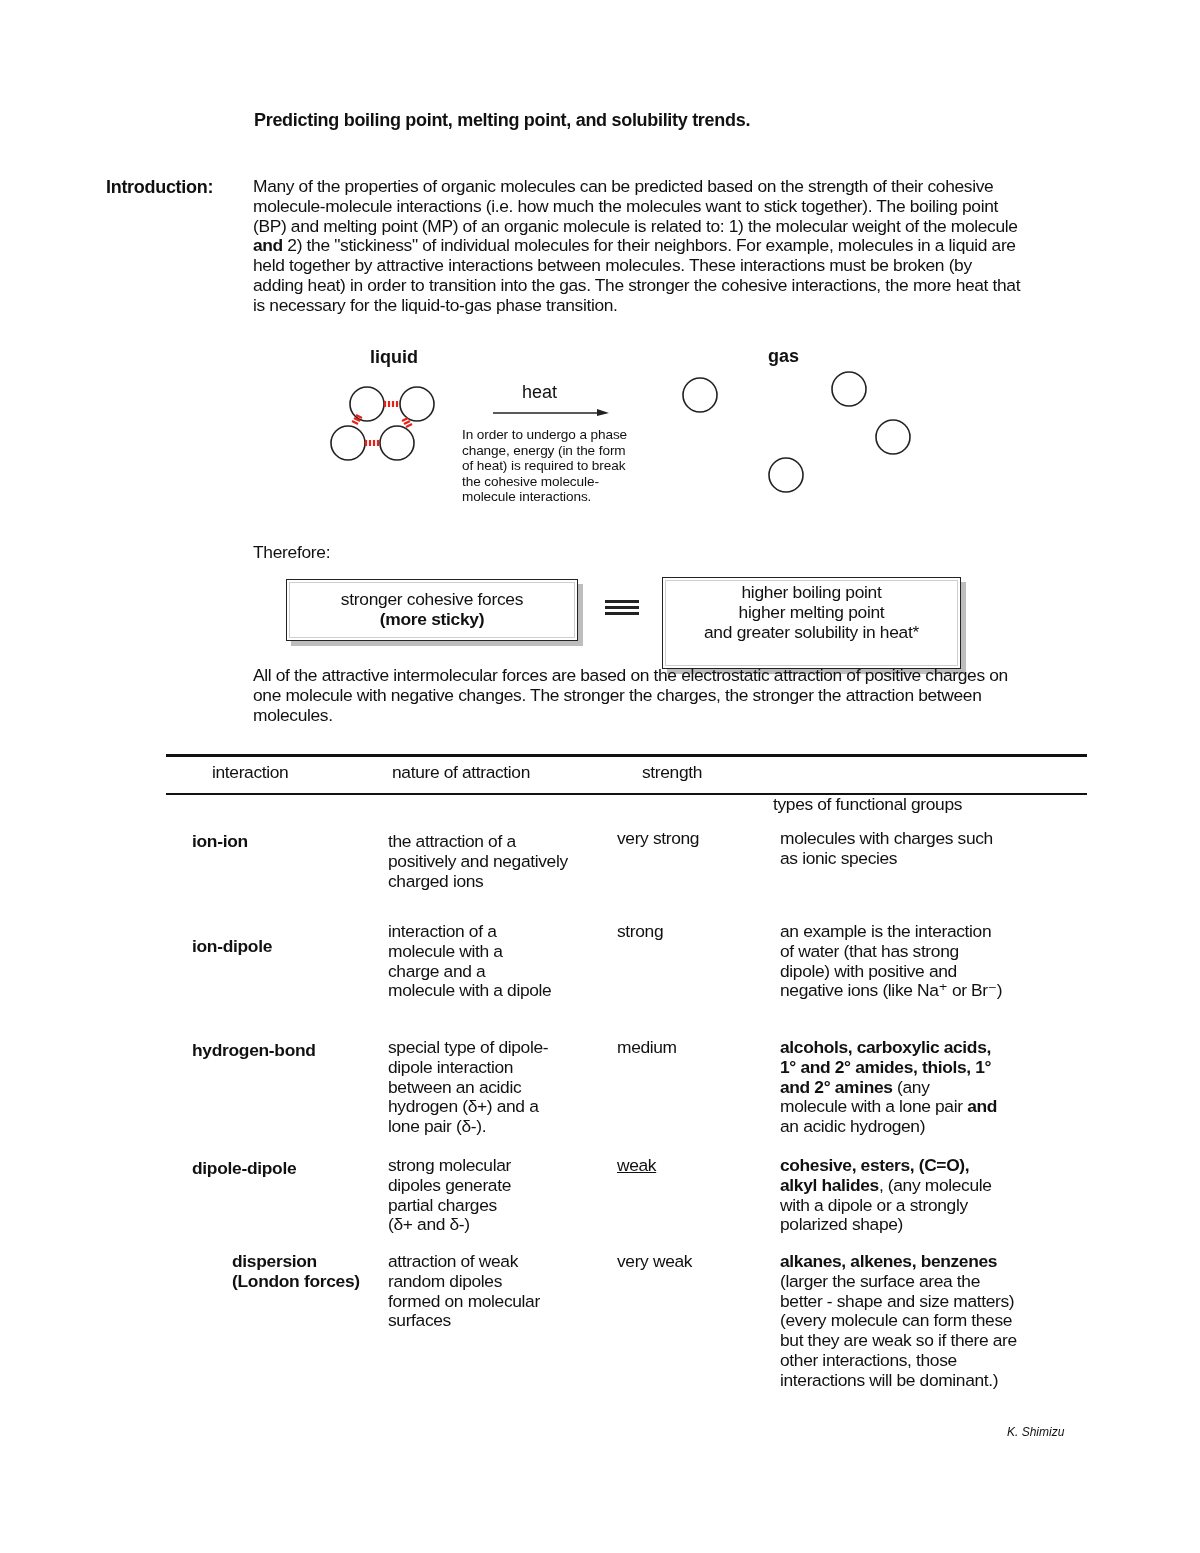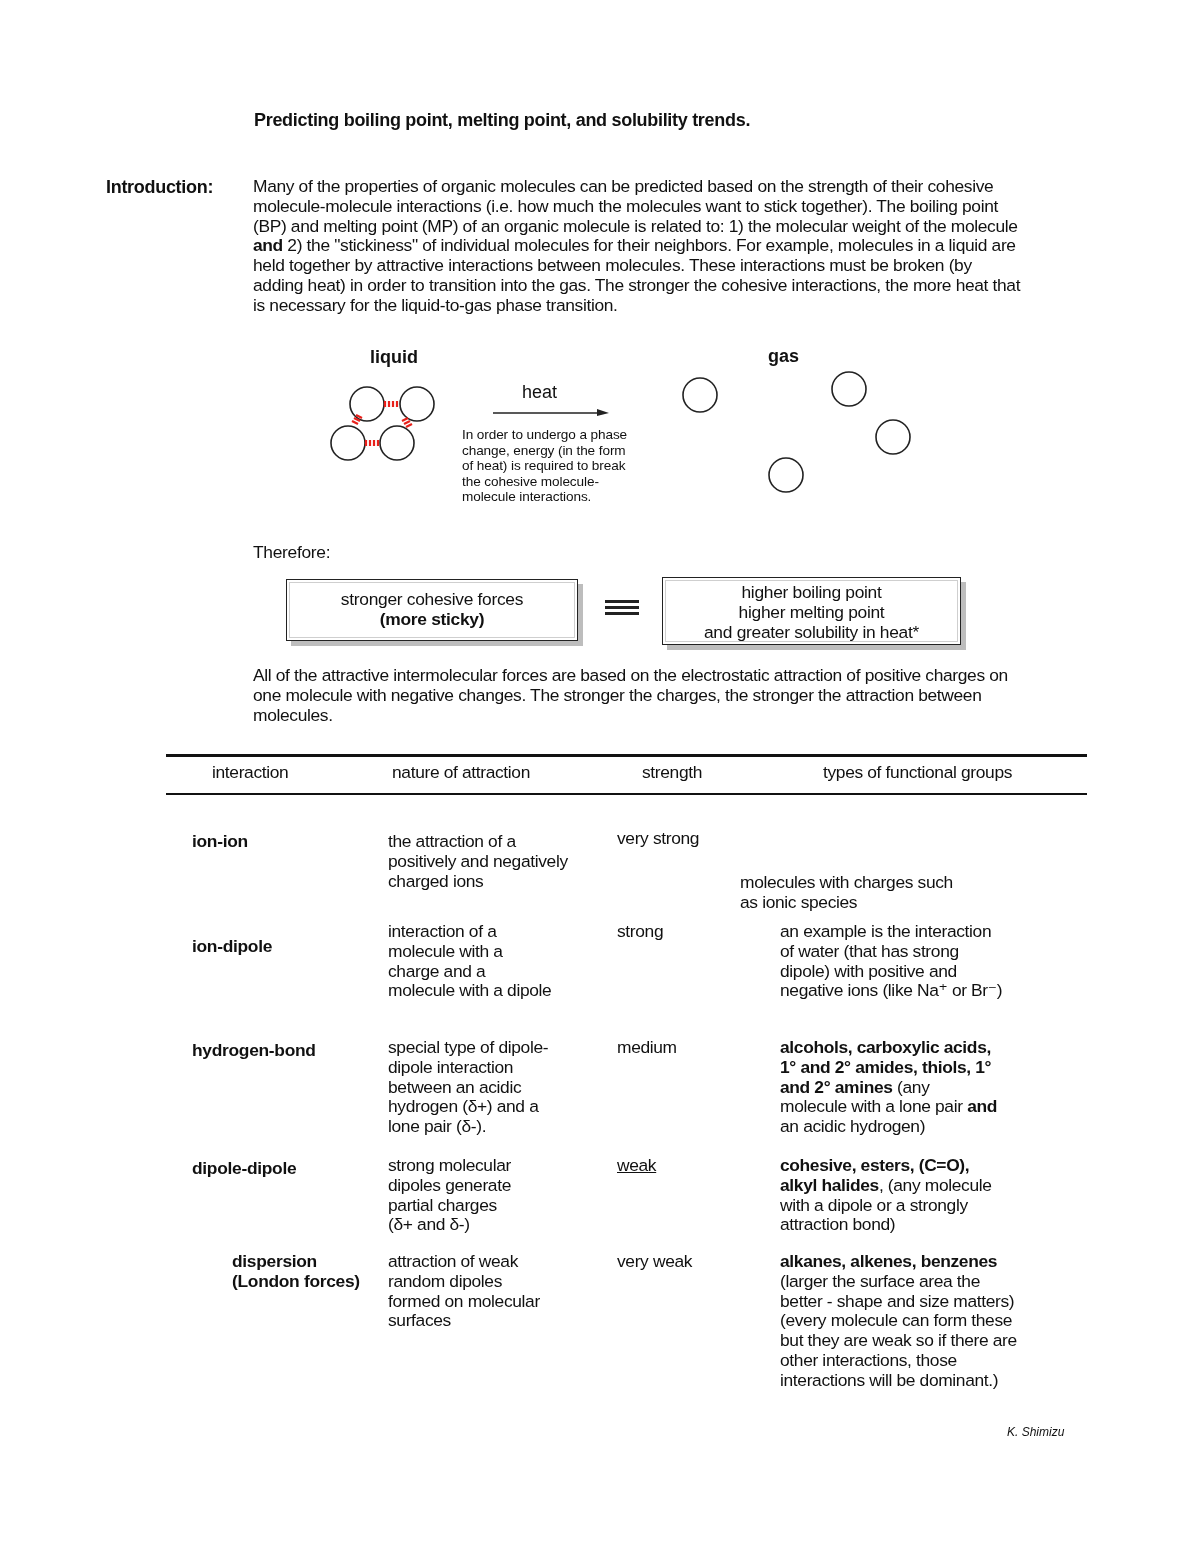--- a/index.html
+++ b/index.html
@@ -19,21 +19,21 @@
   .box {
     position: absolute; background: #fff; border: 1.5px solid #222;
     box-shadow: 5px 5px 0 #bdbdbd; text-align: center; font-size: 17.4px; line-height: 20px;
     letter-spacing: -0.3px; box-sizing: border-box;
   }
   .box::before {
     content: ""; position: absolute; left: 2px; top: 2px; right: 2px; bottom: 2px;
     border: 1px solid #cfcfcf; pointer-events: none;
   }
   .box-left { left: 286px; top: 579px; width: 292px; height: 62px; padding-top: 9px; }
-  .box-right { left: 662px; top: 577px; width: 299px; height: 68px; padding-top: 4px; }
+  .box-right { left: 662px; top: 577px; width: 299px; height: 92px; padding-top: 4px; }
   .equiv { left: 605px; top: 600px; width: 34px; }
   .equiv div { height: 3px; background: #222; margin-bottom: 3px; }
   .summary { left: 253px; top: 665px; width: 760px; font-size: 17.4px; line-height: 20px; letter-spacing: -0.35px; }
   .rule-top { left: 166px; top: 754px; width: 921px; height: 3px; background: #111; }
   .rule-bot { left: 166px; top: 793px; width: 921px; height: 1.5px; background: #111; }
   .th { top: 762px; font-size: 17.4px; letter-spacing: -0.35px; }
   .cell { font-size: 17.4px; line-height: 19.8px; letter-spacing: -0.35px; }
   .cell b { font-weight: bold; }
   .int-name { font-size: 17.4px; font-weight: bold; line-height: 19.8px; letter-spacing: -0.3px; }
   .author { left: 1007px; top: 1425px; font-size: 12px; font-style: italic; }
@@ -109,34 +109,34 @@
   <div>higher melting point</div>
   <div>and greater solubility in heat*</div>
 </div>
 
 <div class="abs summary">All of the attractive intermolecular forces are based on the electrostatic attraction of positive charges on one molecule with negative changes.  The stronger the charges, the stronger the attraction between molecules.</div>
 
 <div class="abs rule-top"></div>
 <div class="abs th" style="left:212px;">interaction</div>
 <div class="abs th" style="left:392px;">nature of attraction</div>
 <div class="abs th" style="left:642px;">strength</div>
-<div class="abs th" style="left:823px;">types of functional groups</div>
+<div class="abs th" style="left:773px;margin-top:32px;">types of functional groups</div>
 <div class="abs rule-bot"></div>
 
 <div id="table-body">
     <div class="abs int-name" style="left: 192px; top: 832px;">
       <div>ion-ion</div>
     </div>
     <div class="abs cell" style="left: 388px; top: 832px;">
       <div>the attraction of a</div>
       <div>positively and negatively</div>
       <div>charged ions</div>
     </div>
     <div class="abs cell" style="left: 617px; top: 829px;">very strong</div>
-    <div class="abs cell" style="left: 740px; top: 829px; margin-top: 44px;">
+    <div class="abs cell" style="left: 780px; top: 829px;">
       <div><span>molecules with charges such</span></div>
       <div><span>as ionic species</span></div>
     </div>
     <div class="abs int-name" style="left: 192px; top: 937px;">
       <div>ion-dipole</div>
     </div>
     <div class="abs cell" style="left: 388px; top: 922px;">
       <div>interaction of a</div>
       <div>molecule with a</div>
       <div>charge and a</div>
@@ -174,21 +174,21 @@
       <div>strong molecular</div>
       <div>dipoles generate</div>
       <div>partial charges</div>
       <div>(δ+ and δ-)</div>
     </div>
     <div class="abs cell" style="left: 617px; top: 1156px; text-decoration: underline;">weak</div>
     <div class="abs cell" style="left: 780px; top: 1156px;">
       <div><b>cohesive, esters, (C=O),</b></div>
       <div><b>alkyl halides</b><span>, (any molecule</span></div>
       <div><span>with a dipole or a strongly</span></div>
-      <div><span>attraction bond)</span></div>
+      <div><span>polarized shape)</span></div>
     </div>
     <div class="abs int-name" style="left: 192px; top: 1252px; margin-left: 40px;">
       <div>dispersion</div>
       <div>(London forces)</div>
     </div>
     <div class="abs cell" style="left: 388px; top: 1252px;">
       <div>attraction of weak</div>
       <div>random dipoles</div>
       <div>formed on molecular</div>
       <div>surfaces</div>

